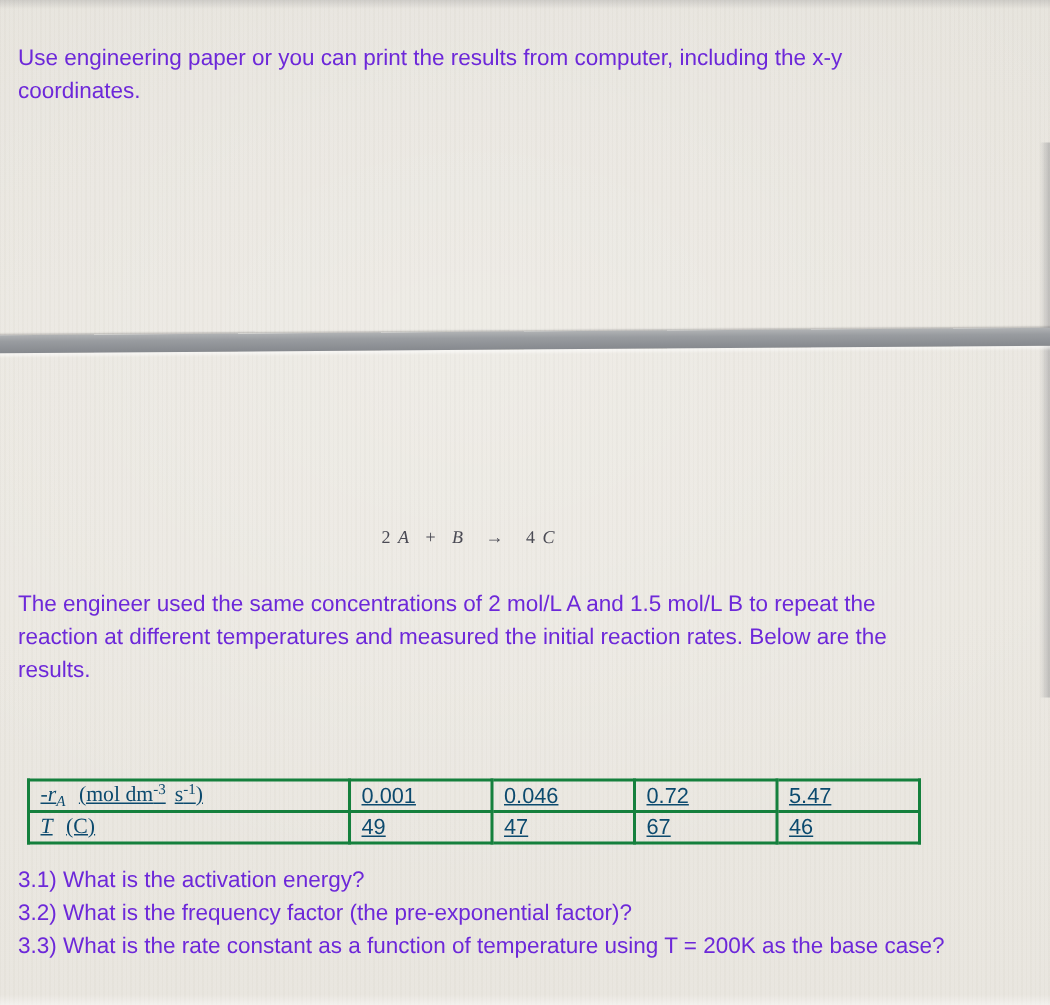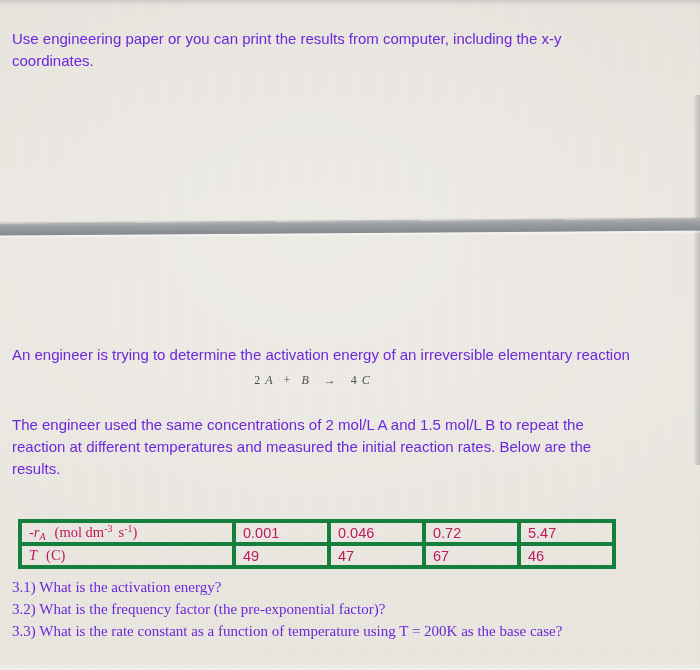--- a/index.html
+++ b/index.html
@@ -40,49 +40,48 @@
   }
   .equation .it{font-style:italic;}
   .g-s{margin-left:5px;} .g-m{margin-left:11px;} .g-l{margin-left:15px;}
   .detail{margin:26px 0 0 0;}
   
   table.data{
     position:absolute;left:18px;top:519px;border-collapse:collapse;
     table-layout:fixed;width:594px;
   }
   table.data td{
-    border:4px solid #15803d;height:19px;vertical-align:middle;
-    padding:0 0 0 7px;color:#be185d;font-size:14.5px;
-    overflow:hidden;white-space:nowrap;
+    border:2px solid #15803d;height:19px;vertical-align:middle;
+    padding:0 0 0 7px;color:#0c4a6e;font-size:14.5px;
+    overflow:hidden;white-space:nowrap;text-decoration:underline;
   }
   td.lbl{
     font-family:"Liberation Serif","DejaVu Serif",serif;
     font-size:15.5px;color:#4b4a55;padding-left:5px;
   }
   td.lbl .it{font-style:italic;}
   td.lbl sub{font-size:10px;vertical-align:-3px;font-style:italic;}
   td.lbl sup{font-size:10px;vertical-align:5px;}
   .sp-m{margin-left:9px;} .sp-s{margin-left:6px;}
   
   .questions{position:absolute;left:12px;top:576px;width:618px;}
-  .questions div{margin:0;font-family:Liberation Serif, serif;}
+  .questions div{margin:0;}
 </style>
 </head>
 <body>
 
 <div class="paper"></div>
 <div class="top-shade"></div>
 <div class="right-edge"></div>
 
 <p class="txt top-note">Use engineering paper or you can print the results from computer, including the x-y coordinates.</p>
 
 <div class="divider-bar"></div>
 
 <div class="main-block">
-  <p class="txt intro">An engineer is trying to determine the activation energy of an irreversible elementary reaction</p>
   <div class="equation">
     <span>2</span><span class="it g-s">A</span><span class="g-m">+</span><span class="it g-m">B</span><span class="g-l">→</span><span class="g-l">4</span><span class="it g-s">C</span>
   </div>
   <p class="txt detail">The engineer used the same concentrations of 2 mol/L A and 1.5 mol/L B to repeat the reaction at different temperatures and measured the initial reaction rates. Below are the results.</p>
 </div>
 
 <table class="data">
   <colgroup>
     <col style="width:214px">
       <col style="width:95px">

